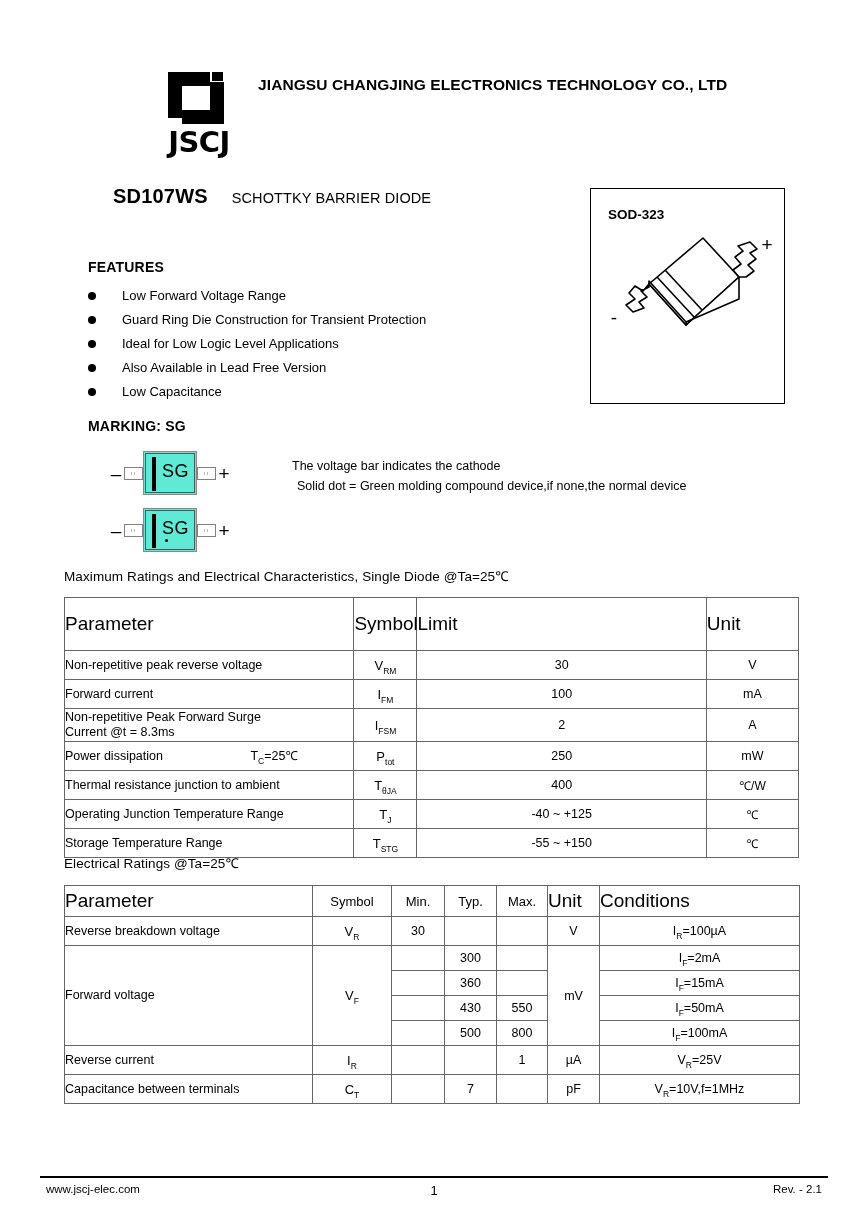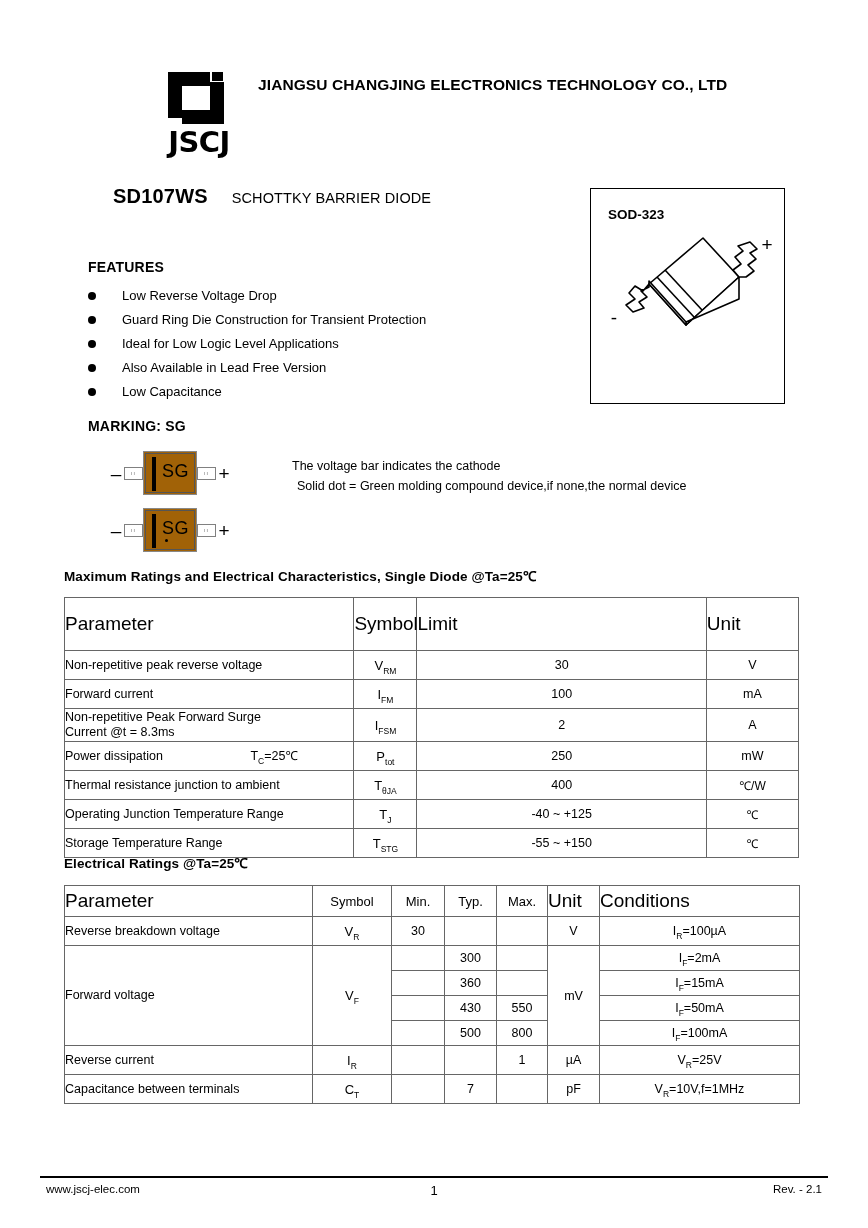--- a/index.html
+++ b/index.html
@@ -164,21 +164,21 @@
     color: #666;
     text-align: center;
     letter-spacing: 1px;
     line-height: 10px;
     overflow: hidden;
   }
   .mk-body {
     position: relative;
     width: 54px; height: 44px;
     border: 1px solid #888;
-    background: #a16207;
+    background: #5eead4;
     box-sizing: border-box;
     display: flex;
     align-items: center;
   }
   .mk-body::after {
     content: "";
     position: absolute;
     left: 1px; top: 1px; right: 1px; bottom: 1px;
     border: 1px solid #555;
     pointer-events: none;
@@ -208,21 +208,21 @@
     left: 292px; top: 456px;
     font-size: 12.5px;
     line-height: 20px;
   }
   .marking-note .nl2 { padding-left: 5px; }
 
   
   .section-heading {
     position: absolute;
     font-size: 13.5px;
-    font-weight: bold;
+    font-weight: normal;
     letter-spacing: 0.1px;
     text-align: right;
   }
   #heading-max { left: 64px; top: 567px; }
   #heading-elec { left: 64px; top: 854px; }
 
   
   table.dt {
     position: absolute;
     border-collapse: collapse;
@@ -311,21 +311,21 @@
   <div class="part-row">
     <div class="part-number">SD107WS</div>
     <div class="part-desc">SCHOTTKY BARRIER DIODE</div>
   </div>
 
   <div class="features">
     <div class="features-title">FEATURES</div>
 
     <div class="feature-item">
       <span class="feature-bullet"></span>
-      <span class="feature-label">Low Reverse Voltage Drop</span>
+      <span class="feature-label">Low Forward Voltage Range</span>
     </div>
     <div class="feature-item">
       <span class="feature-bullet"></span>
       <span class="feature-label">Guard Ring Die Construction for Transient Protection</span>
     </div>
     <div class="feature-item">
       <span class="feature-bullet"></span>
       <span class="feature-label">Ideal for  Low Logic Level Applications</span>
     </div>
     <div class="feature-item">

